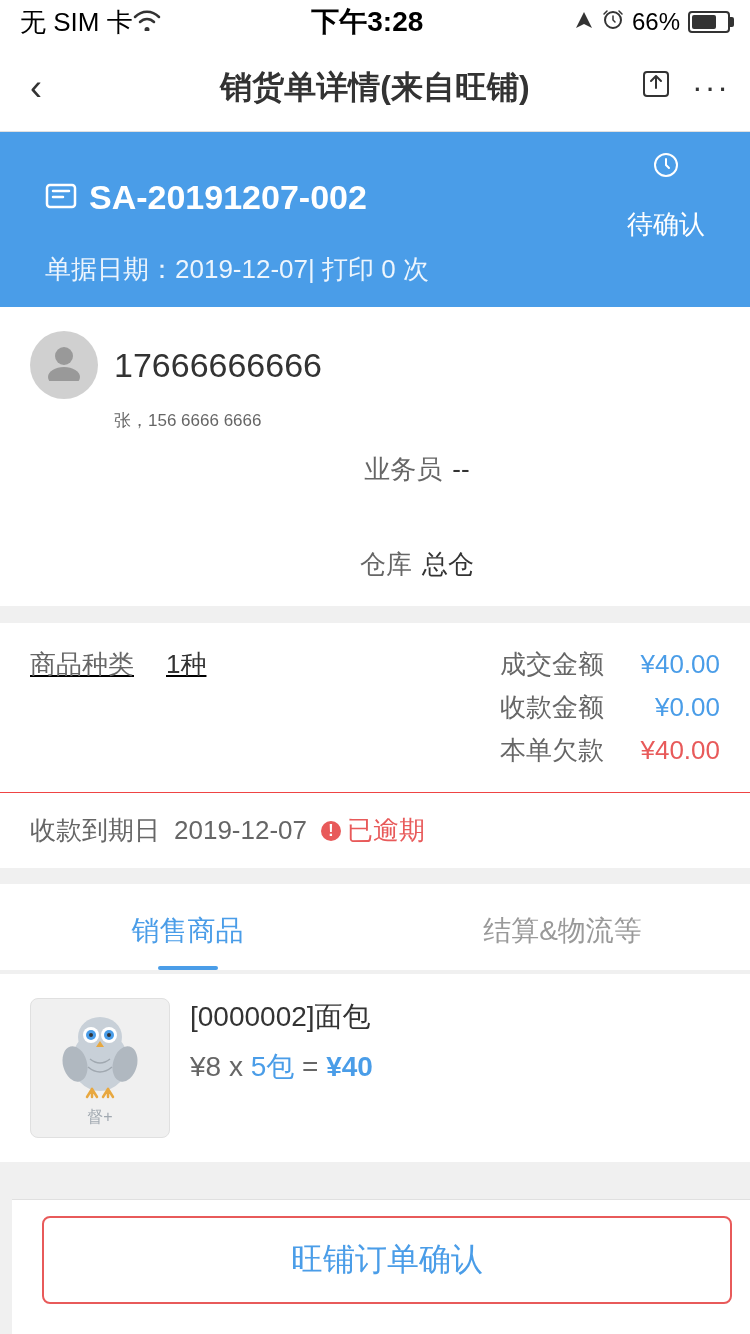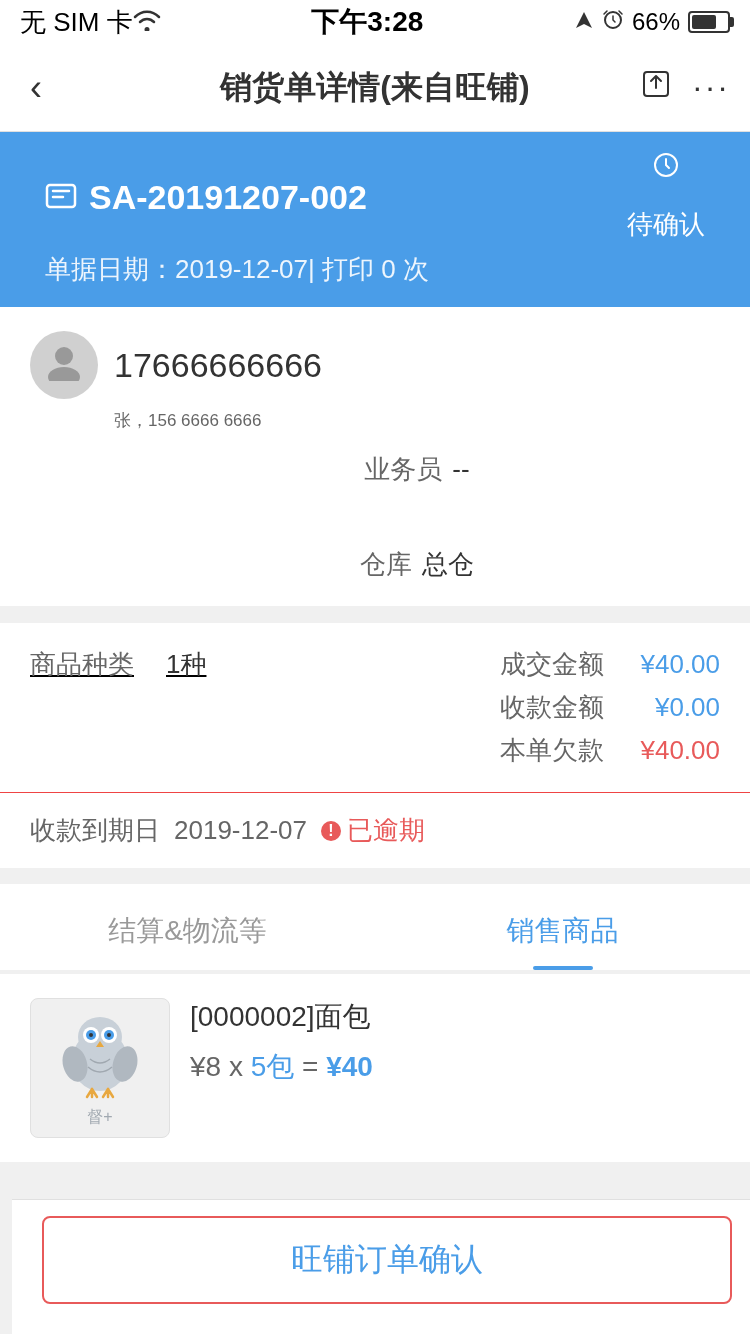--- a/index.html
+++ b/index.html
@@ -540,25 +540,25 @@
     <span>收款到期日</span>
     <span>2019-12-07</span>
     <span class="overdue-badge">
       <span class="overdue-dot">!</span>
       <span>已逾期</span>
     </span>
   </div>
 
   <div class="tabs-container">
     <div class="tabs-row">
+      <div class="tab-item active">
+        <span>销售商品</span>
+      </div>
       <div class="tab-item">
         <span>结算&amp;物流等</span>
-      </div>
-      <div class="tab-item active">
-        <span>销售商品</span>
       </div>
     </div>
   </div>
 
   <div class="product-section">
     <div class="product-item">
       <div class="product-thumb">
         <div class="product-thumb-icon">
 
           <svg width="90" height="90" viewBox="0 0 90 90">

